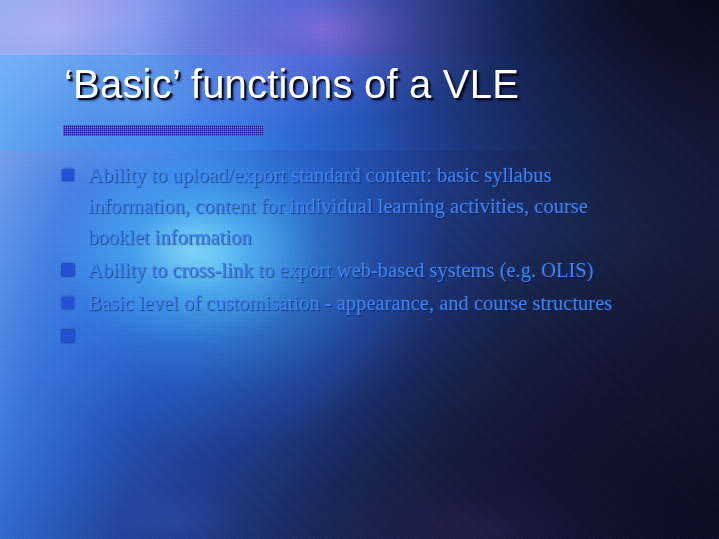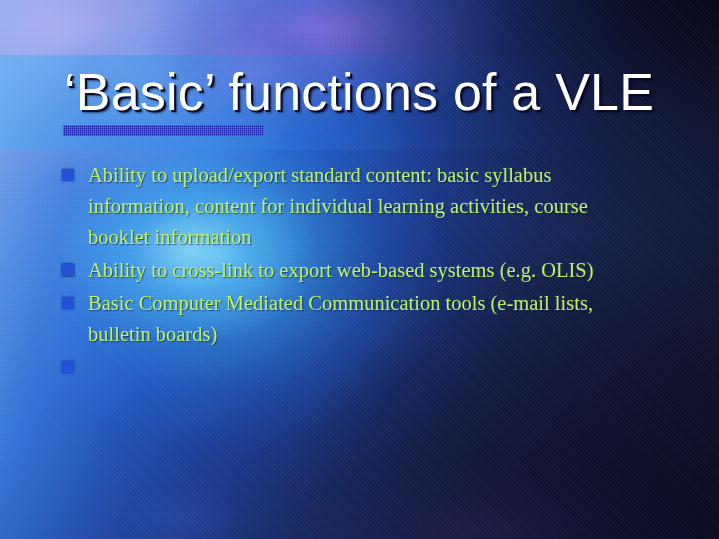--- a/index.html
+++ b/index.html
@@ -160,21 +160,21 @@
     opacity: 0.9;
   }
 
   
   #title {
     position: absolute;
     left: 64px;
     top: 62px;
     width: 600px;
     font-family: "Liberation Sans", "DejaVu Sans", sans-serif;
-    font-size: 52px;
+    font-size: 40px;
     font-weight: 400;
     letter-spacing: 0.2px;
     color: #ffffff;
     white-space: nowrap;
     text-shadow:
       2px 2px 0px rgba(8,10,40,0.92),
       3px 3px 2px rgba(5,8,32,0.55);
   }
 
   
@@ -200,21 +200,21 @@
     left: 62px;
     top: 160px;
     width: 588px;
   }
   .bullet-row {
     position: relative;
     padding-left: 26px;
     margin-bottom: 2px;
     font-size: 20.5px;
     line-height: 31px;
-    color: #bef264;
+    color: #3b82f6;
     text-shadow:
       1px 1px 1px rgba(6,10,40,0.55),
       0 0 3px rgba(120,190,255,0.28);
   }
   .bullet-mark {
     position: absolute;
     left: 0px;
     top: 9px;
     width: 12px;
     height: 12px;
@@ -256,24 +256,27 @@
 
     <div class="bullet-row">
       <span class="bullet-mark"></span>
     </div>
 
     <div class="bullet-row">
       <span class="bullet-mark"></span>
       <span>Ability to cross-link to export web-based systems (e.g. OLIS)</span>
     </div>
 
-
-    <div class="bullet-row">
-      <span class="bullet-mark"></span>
-      <span>Basic Computer Mediated Communication tools (e-mail lists, bulletin boards)</span>
+    <div class="bullet-row">
+      <span class="bullet-mark"></span>
+      <span>Basic level of customisation - appearance, and course structures</span>
+    </div>
+
+    <div class="bullet-row">
+      <span class="bullet-mark"></span>
     </div>
 
     <div class="bullet-row">
       <span class="bullet-mark"></span>
     </div>
 
   </div>
 
 </div>
 

